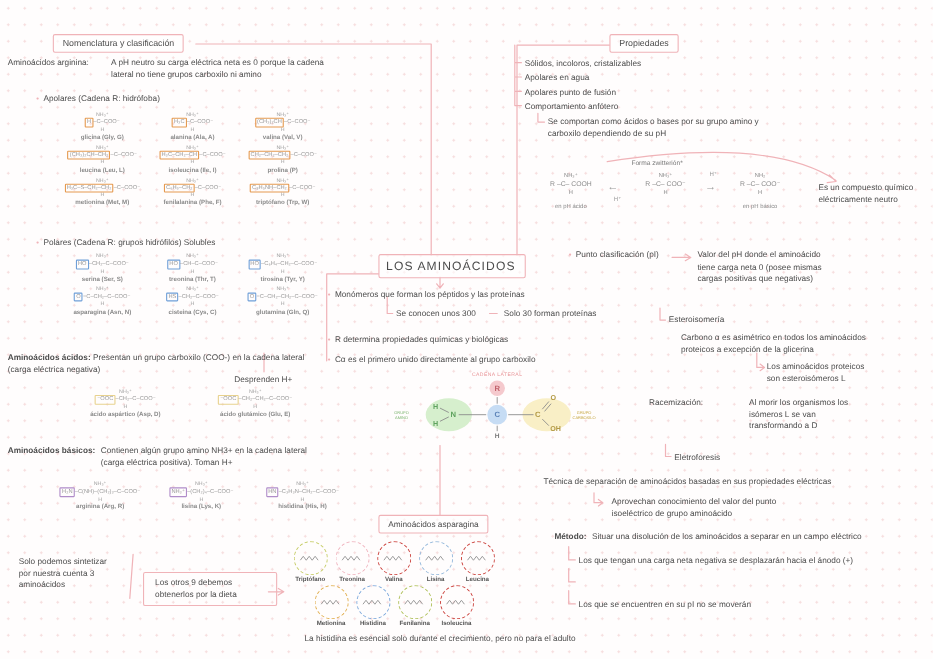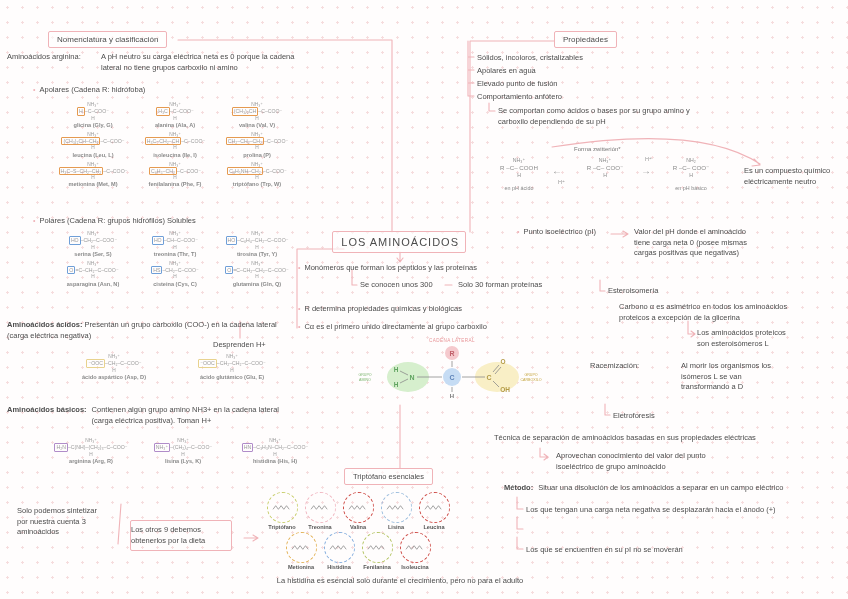--- a/index.html
+++ b/index.html
@@ -5,21 +5,21 @@
   html,body{margin:0;padding:0;background:#fff;}
   .canvas{position:relative;width:848px;height:599px;overflow:hidden;
     background:#fffdfd;
     background-image:radial-gradient(#f6dcdd 1px, transparent 1.2px);
     background-size:15px 15px;
     font-family:"Liberation Sans","DejaVu Sans",sans-serif;color:#4c4c4c;}
   .abs{position:absolute;}
   .t{font-size:7.5px;line-height:1.4;white-space:pre-line;}
   .bold{font-weight:bold;}
   .pbox{border:1px solid var(--accent);border-radius:2px;background:rgba(255,255,255,.6);
-    padding:3px 8px;font-size:8px;text-align:right;white-space:nowrap;}
+    padding:3px 8px;font-size:8px;text-align:left;white-space:nowrap;}
   .titlebox{font-size:11px;letter-spacing:1px;padding:4px 6px;}
   .bullet::before{content:"•";color:var(--accent);margin-right:4px;font-size:7px;}
   .star::before{content:"•";color:var(--accent);margin-right:4px;font-size:7px;}
   
   .grid{display:flex;flex-wrap:wrap;}
   .aa-card{width:82px;text-align:center;color:#9b9b9b;margin-bottom:4px;}
   .aa-wide{width:118px;}
   .aa-w3{width:92px;}
   .aa-top{font-size:4.8px;line-height:1.1;}
   .aa-row{font-size:5.2px;white-space:nowrap;line-height:1.2;}
@@ -36,21 +36,21 @@
   .zz{width:20px;height:9px;stroke:#9a9a9a;fill:none;stroke-width:1;}
   .ess-n{font-size:5.6px;font-weight:bold;color:#555;}
   
   .zf{position:absolute;width:58px;text-align:center;color:#8a8a8a;}
   .zf-top{font-size:5.2px;line-height:1.3;}
   .zf-mid{font-size:6.2px;white-space:nowrap;line-height:1.3;}
   .zf-cap{font-size:5.4px;color:#888;margin-top:6px;}
   .zlabel{font-size:6px;color:#777;}
   .zarr{font-size:10px;color:#999;}
   .zh{font-size:5.5px;color:#999;}
-  .dietabox{border:1px solid var(--accent);border-radius:2px;padding:4px 0;}
+  .dietabox{border:1px solid var(--accent);border-radius:2px;padding:4px 10px;}
   svg text{font-family:"Liberation Sans","DejaVu Sans",sans-serif;}
 </style>
 </head>
 <body>
 
 <div class="canvas">
 
   <svg class="abs" style="left:0;top:0" width="848" height="599" viewBox="0 0 848 599">
     <g fill="none" stroke="#f0b3b8" stroke-width="1.1" stroke-linecap="round" stroke-linejoin="round">
       <path d="M178 40 H392 V232"></path>
@@ -226,21 +226,21 @@
         <div class="aa-name">histidina (His, H)</div>
       </div>
   </div>
 
   <div class="abs t" style="left:17px;top:506px;width:102px">Solo podemos sintetizar
 por nuestra cuenta 3
 aminoácidos</div>
   <div class="abs t dietabox" style="left:130px;top:520px;width:100px">Los otros 9 debemos
 obtenerlos por la dieta</div>
 
-  <div class="abs pbox titlebox" style="left:332px;top:231px;width:120px">LOS AMINOÁCIDOS</div>
+  <div class="abs pbox titlebox" style="left:344px;top:231px;width:120px">LOS AMINOÁCIDOS</div>
 
   <div class="abs t bullet" style="left:298px;top:263px">Monómeros que forman los péptidos y las proteínas</div>
   <div class="abs t" style="left:360px;top:280px">Se conocen unos 300</div>
   <div class="abs t" style="left:458px;top:280px">Solo 30 forman proteínas</div>
   <div class="abs t bullet" style="left:298px;top:304px">R determina propiedades químicas y biológicas</div>
   <div class="abs t bullet" style="left:298px;top:322px">Cα es el primero unido directamente al grupo carboxilo</div>
 
   <svg class="abs" style="left:348px;top:334px" width="200" height="70" viewBox="0 0 200 70">
     <text x="104" y="8" text-anchor="middle" font-size="4.6" letter-spacing="0.4" fill="#e89598">CADENA LATERAL</text>
     <ellipse cx="60" cy="43" rx="21" ry="15" fill="#d6efcd"></ellipse>
@@ -270,21 +270,21 @@
     <text x="17" y="42" text-anchor="middle" font-size="3.6" fill="#7cb56f">GRUPO</text>
     <text x="17" y="47" text-anchor="middle" font-size="3.6" fill="#7cb56f">AMINO</text>
     <text x="183" y="42" text-anchor="middle" font-size="3.6" fill="#c4a53e">GRUPO</text>
     <text x="183" y="47" text-anchor="middle" font-size="3.6" fill="#c4a53e">CARBOXILO</text>
   </svg>
 
   <div class="abs pbox" style="left:554px;top:31px">Propiedades</div>
   <div class="abs" style="left:477px;top:51px">
     <div class="t" style="line-height:13px">Sólidos, incoloros, cristalizables</div>
     <div class="t" style="line-height:13px">Apolares en agua</div>
-    <div class="t" style="line-height:13px">Elevado punto de fusión</div>
+    <div class="t" style="line-height:13px">Apolares punto de fusión</div>
     <div class="t" style="line-height:13px">Comportamiento anfótero</div>
   </div>
   <div class="abs t" style="left:498px;top:106px">Se comportan como ácidos o bases por su grupo amino y
 carboxilo dependiendo de su pH</div>
 
   <div class="abs zlabel" style="left:574px;top:146px">Forma zwitterión*</div>
   <div class="zf" style="left:490px;top:157px">
     <div class="zf-top">NH₃⁺</div>
     <div class="zf-mid">R –C– COOH</div>
     <div class="zf-top">H</div>
@@ -301,21 +301,21 @@
   <div class="abs zarr" style="left:641px;top:165px">→</div>
   <div class="zf" style="left:662px;top:157px">
     <div class="zf-top">NH₂</div>
     <div class="zf-mid">R –C– COO⁻</div>
     <div class="zf-top">H</div>
     <div class="zf-cap">en pH básico</div>
   </div>
   <div class="abs t" style="left:744px;top:166px;width:100px">Es un compuesto químico
 eléctricamente neutro</div>
 
-  <div class="abs t star" style="left:517px;top:227px">Punto isoeléctrico (pI)</div>
+  <div class="abs t star" style="left:517px;top:227px">Punto clasificación (pI)</div>
   <div class="abs t" style="left:634px;top:227px">Valor del pH donde el aminoácido
 tiene carga neta 0 (posee mismas
 cargas positivas que negativas)</div>
 
   <div class="abs t" style="left:608px;top:286px">Esteroisomería</div>
   <div class="abs t" style="left:619px;top:302px">Carbono α es asimétrico en todos los aminoácidos
 proteicos a excepción de la glicerina</div>
   <div class="abs t" style="left:697px;top:328px">Los aminoácidos proteicos
 son esteroisómeros L</div>
   <div class="abs t" style="left:590px;top:361px">Racemización:</div>
@@ -327,21 +327,21 @@
   <div class="abs t" style="left:494px;top:433px">Técnica de separación de aminoácidos basadas en sus propiedades eléctricas</div>
   <div class="abs t" style="left:556px;top:451px">Aprovechan conocimiento del valor del punto
 isoeléctrico de grupo aminoácido</div>
   <div class="abs t" style="left:526px;top:505px">Los que tengan una carga neta negativa se desplazarán hacia el ánodo (+)</div>
   <div class="abs" style="left:504px;top:483px;display:flex">
     <div class="t bold" style="white-space:nowrap;margin-right:5px">Método:</div>
     <div class="t">Situar una disolución de los aminoácidos a separar en un campo eléctrico</div>
   </div>
   <div class="abs t" style="left:526px;top:545px">Los que se encuentren en su pI no se moverán</div>
 
-  <div class="abs pbox" style="left:344px;top:468px;font-size:7.5px">Triptófano esenciales</div>
+  <div class="abs pbox" style="left:344px;top:468px;font-size:7.5px">Aminoácidos asparagina</div>
 
   <div class="ess" style="left:264px;top:492px">
       <div class="ess-c" style="border-color: rgb(201, 207, 110);">
         <svg class="zz" viewBox="0 0 22 10">
           <path d="M1 7 L4 3 L7 7 L10 3 L13 7 L16 3 L19 7"></path>
         </svg>
       </div>
       <div class="ess-n">Triptófano</div>
     </div>
   <div class="ess" style="left:302px;top:492px">

